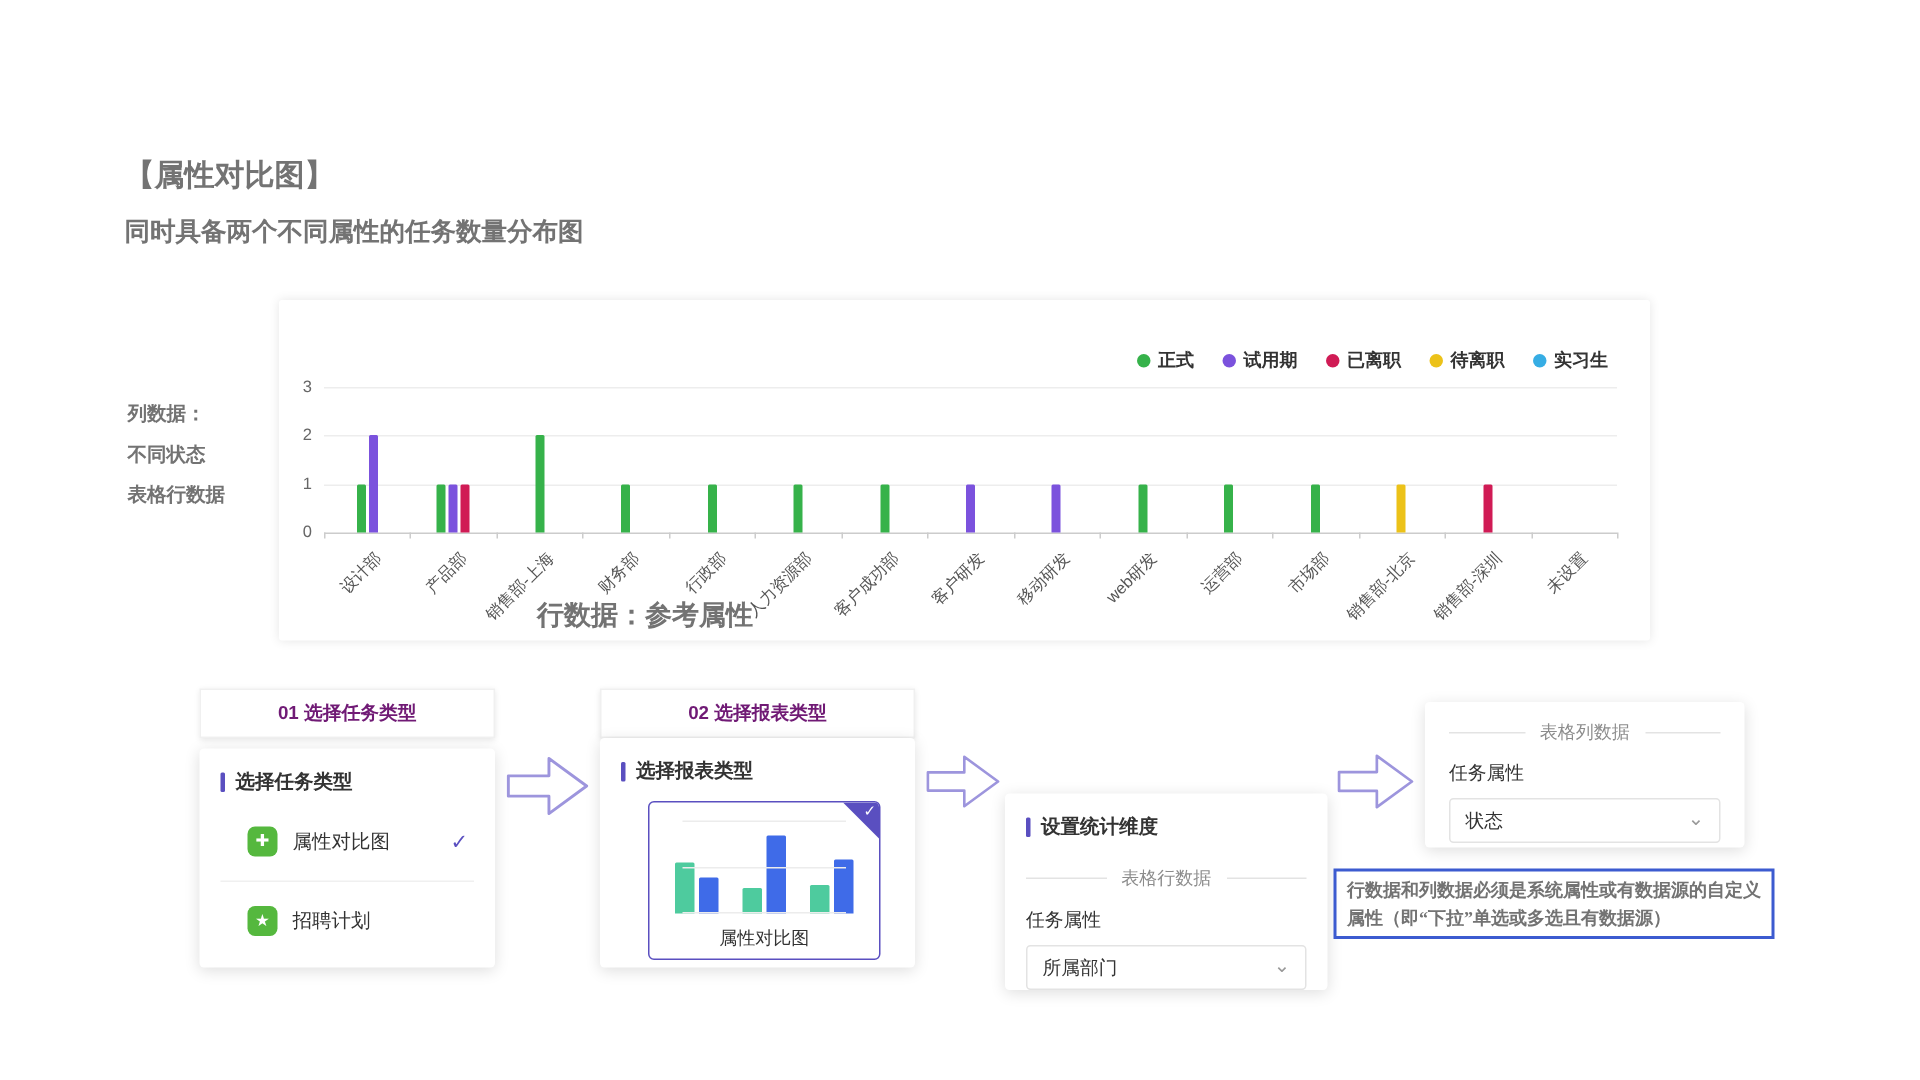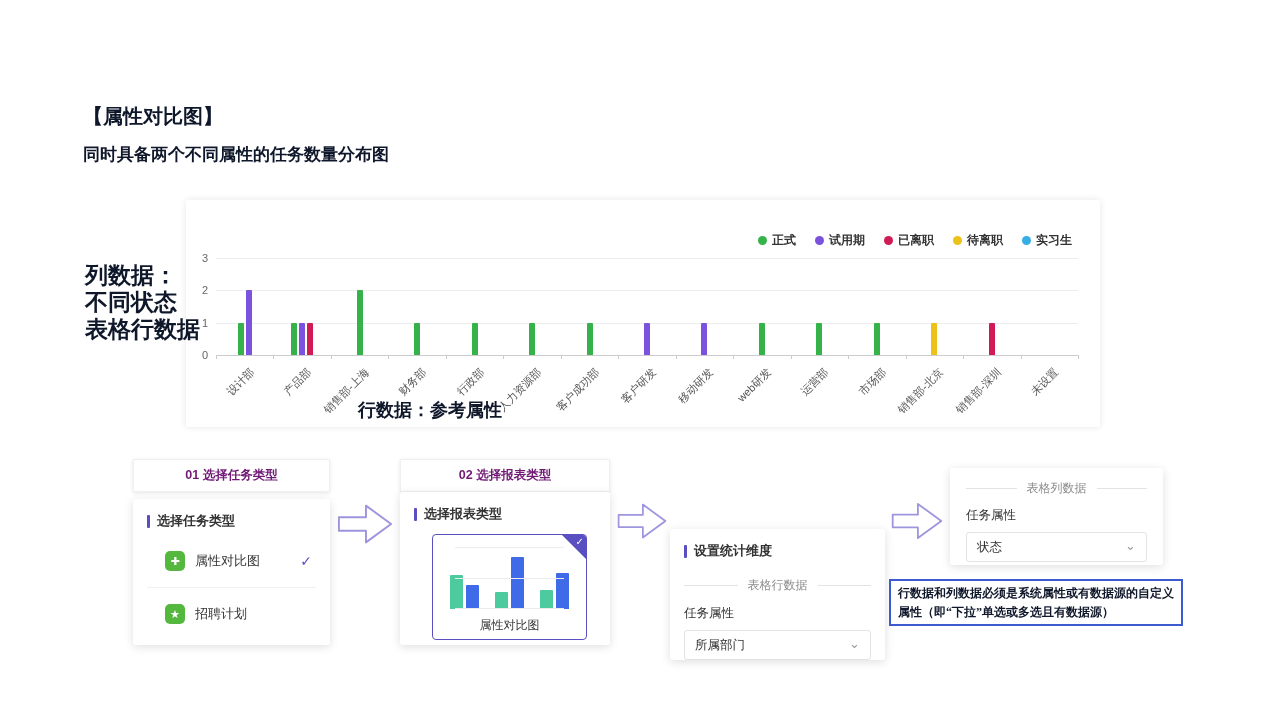--- a/index.html
+++ b/index.html
@@ -1,37 +1,37 @@
 <!DOCTYPE html>
 <html><head>
 <meta charset="utf-8">
 <style>
   html,body{margin:0;padding:0;background:#ffffff;width:1280px;height:720px;overflow:hidden;
     font-family:"Liberation Sans","DejaVu Sans",sans-serif;}
   #stage{position:relative;width:1280px;height:720px;background:#fff;}
-  .blue{color:#0f172a;font-family:Liberation Serif, serif;}
+  .blue{color:#737373;font-family:Liberation Serif, serif;}
   
   #page-title{position:absolute;left:83px;top:103px;font-size:20px;font-weight:bold;}
   #page-subtitle{position:absolute;left:83px;top:143px;font-size:17px;font-weight:bold;}
   
   #chart-card{position:absolute;left:186px;top:200px;width:914px;height:227px;background:#fff;
     border-radius:2px;box-shadow:0 0 7px rgba(0,0,0,.10);}
   #legend{position:absolute;top:32px;right:28px;display:flex;gap:19px;}
   .legend-item{display:flex;align-items:center;gap:5px;font-size:12px;font-weight:bold;color:#333;}
   .legend-dot{width:9px;height:9px;border-radius:50%;display:inline-block;}
   #plot-area{position:absolute;left:0;top:0;width:914px;height:227px;}
   .gridline{position:absolute;height:1px;background:#ededed;}
   .axis-line{background:#cccccc;}
   .ytick-label{position:absolute;width:22px;text-align:right;font-size:11px;color:#666;}
   .axis-tick{position:absolute;width:1px;height:4px;background:#ccc;}
   .bar{position:absolute;border-radius:1px 1px 0 0;}
   .xlabel{position:absolute;width:110px;text-align:right;font-size:11px;color:#555;
     transform:rotate(-45deg);transform-origin:100% 0;white-space:nowrap;}
   
-  #col-label{position:absolute;left:85px;top:262px;font-size:23px;font-weight:bold;line-height:27px;}
+  #col-label{position:absolute;left:85px;top:262px;font-size:13px;font-weight:bold;line-height:27px;}
   #row-label{position:absolute;left:358px;top:398px;font-size:18px;font-weight:bold;}
   
   .step-header{position:absolute;height:33px;background:#fff;box-shadow:0 1px 4px rgba(0,0,0,.10);
     border:1px solid #f0f0f0;box-sizing:border-box;display:flex;align-items:center;justify-content:center;
     font-size:12.5px;font-weight:bold;color:#701a75;}
   .step-card{position:absolute;background:#fff;border-radius:3px;box-shadow:0 2px 10px rgba(0,0,0,.13);
     box-sizing:border-box;padding:13px 14px;}
   .section-title{display:flex;align-items:center;gap:7px;font-size:13px;color:#333;font-weight:600;}
   .section-bar{width:3px;height:13px;background:#5a4fc0;border-radius:1px;}
   .task-row{display:flex;align-items:center;gap:10px;padding:0 4px 0 18px;height:26px;}

